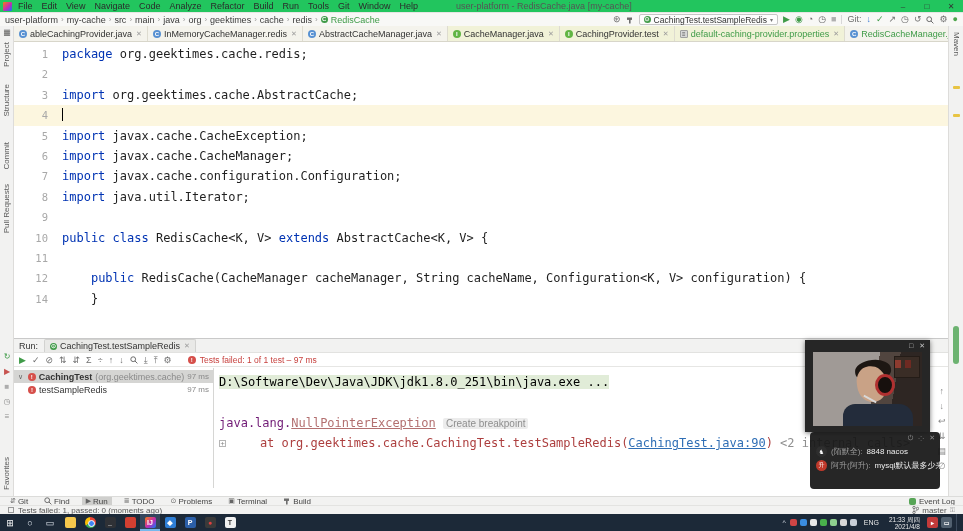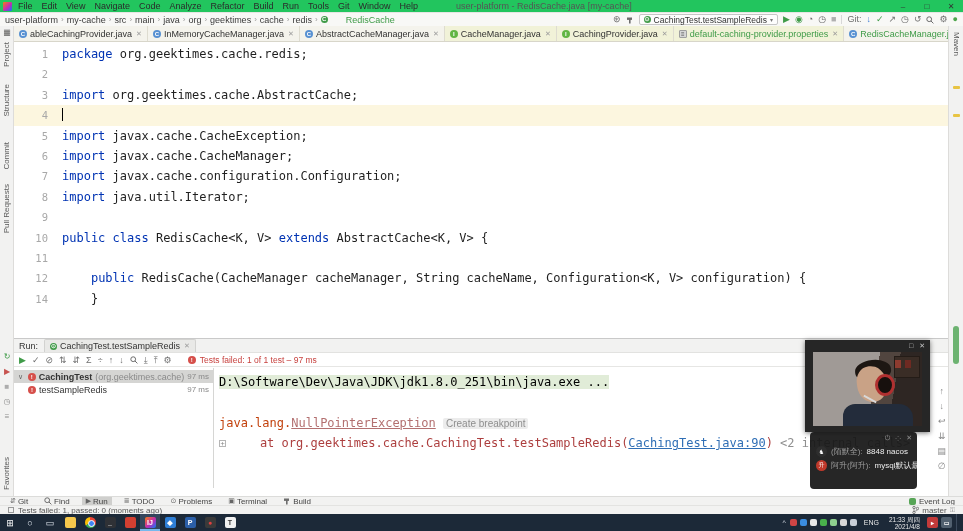--- a/index.html
+++ b/index.html
@@ -16,21 +16,21 @@
   .menu-item{cursor:default;white-space:nowrap}
   .title-text{margin-left:38px;color:#555;white-space:nowrap}
   .win-controls{margin-left:auto;display:flex;height:13px}
   .win-btn{width:24px;text-align:center;font-size:8px;line-height:13px;color:#333}
 
   
   .navbar{position:absolute;top:13px;left:0;right:0;height:13px;background:#f8f8f6;
           display:flex;align-items:center;font-size:9px;color:#3b3b3b;padding-left:5px}
   .crumbs{display:flex;align-items:center;white-space:nowrap}
   .crumb-sep{color:#9c9c9c;margin:0 3px;font-size:8px}
-  .crumb-last{color:#3f9b48;display:flex;align-items:center;gap:18px}
+  .crumb-last{color:#3f9b48;display:flex;align-items:center;gap:3px}
   .nav-right{margin-left:auto;display:flex;align-items:center;gap:5px;padding-right:5px}
   .nav-ic{font-size:9px;color:#6d6d6d;line-height:13px}
   .combo{display:flex;align-items:center;gap:3px;border:1px solid #c6c6c6;background:#fdfdfd;
          height:11px;padding:0 4px;font-size:8.5px;color:#333;border-radius:2px;white-space:nowrap}
   .combo .carat{font-size:6px;color:#777}
   .tsep{width:1px;height:9px;background:#d7d7d7}
 
   
   .tabbar{position:absolute;top:26px;left:14px;right:15px;height:16px;background:#f4f3ec;
           border-bottom:1px solid #d8d6ca;display:flex;font-size:9px;overflow:hidden}
@@ -90,21 +90,21 @@
   .trow.sel{background:#d5d5d3}
   .trow .arrow{color:#666;font-size:7px;width:7px}
   .tname{font-weight:bold}
   .tpkg{color:#8a8a8a}
   .ttime{margin-left:auto;color:#8a8a8a;font-size:8px}
   .console{position:absolute;left:197px;right:14px;top:0;bottom:0;overflow:hidden;
            font-family:"DejaVu Sans Mono","Liberation Mono",monospace;font-size:12px;
            padding:4px 0 0 8px;line-height:20.4px}
   .cline{white-space:pre;height:20.4px}
   .cmd-hl{background:#e1ecd8}
-  .exc-prefix{color:#c2410c}
+  .exc-prefix{color:#701a75}
   .exc-name{color:#b37070;text-decoration:underline}
   .hint{color:#8e8e8e;background:#ececec;border-radius:2px;padding:0 3px;
         font-family:"Liberation Sans",sans-serif;font-size:10px}
   .stack{color:#ad3f3f}
   .stack-link{color:#2f6eb5;text-decoration:underline}
   .stack-suffix{color:#8f8f8f}
   .fold-box{display:inline-block;width:7px;height:7px;border:1px solid #b5b5b5;color:#888;
             font-size:7px;line-height:6px;text-align:center;margin-right:5px;background:#fff;vertical-align:1px}
   .cside{position:absolute;right:2px;top:18px;display:flex;flex-direction:column;gap:5px;
          color:#8a8a8a;font-size:9px;align-items:center}
@@ -154,21 +154,21 @@
         border-radius:46% 54% 50% 50%;transform:rotate(-8deg)}
   .hair{position:absolute;left:42px;top:8px;width:36px;height:20px;background:#1d1713;
         border-radius:50% 50% 40% 40%;transform:rotate(-6deg)}
   .phones{position:absolute;left:62px;top:22px;width:20px;height:22px;border-radius:50%;
           background:#17100d;border:3px solid #b03030}
   .body-sh{position:absolute;left:30px;bottom:-4px;width:70px;height:26px;background:#232c3b;
            border-radius:12px 14px 0 0}
   .mic{position:absolute;left:50px;top:46px;width:14px;height:2px;background:#d8d8d8;transform:rotate(28deg)}
 
   
-  .chatbox{position:absolute;left:810px;top:432px;width:107px;height:57px;background:rgba(22,22,22,.93);
+  .chatbox{position:absolute;left:810px;top:432px;width:130px;height:57px;background:rgba(22,22,22,.93);
            border-radius:4px;color:#ddd;font-size:8px;z-index:31}
   .chat-head{display:flex;justify-content:flex-end;gap:5px;color:#8d8d8d;font-size:7px;padding:2px 5px 0}
   .chat-msg{display:flex;align-items:center;gap:4px;padding:3px 6px 0;white-space:nowrap;overflow:hidden}
   .avatar{width:11px;height:11px;border-radius:50%;flex:none;color:#fff;font-size:6px;
           display:flex;align-items:center;justify-content:center}
   .chat-user{color:#9a9a9a}
   .chat-text{color:#ededed}
 
   svg.mini{display:inline-block;vertical-align:middle}
 </style>
@@ -260,36 +260,36 @@
   </div>
 
   <div class="tabbar" id="tabbar">
       <div class="tab">
         <span class="fic class">C</span>
         <span class="tab-label">ableCachingProvider.java</span>
         <span class="tab-close">✕</span>
       </div>
       <div class="tab">
         <span class="fic class">C</span>
-        <span class="tab-label">InMemoryCacheManager.java</span>
+        <span class="tab-label">InMemoryCacheManager.redis</span>
         <span class="tab-close">✕</span>
       </div>
       <div class="tab">
         <span class="fic class">C</span>
         <span class="tab-label">AbstractCacheManager.java</span>
         <span class="tab-close">✕</span>
       </div>
       <div class="tab lib">
         <span class="fic interface">I</span>
         <span class="tab-label">CacheManager.java</span>
         <span class="tab-close">✕</span>
       </div>
       <div class="tab lib">
         <span class="fic interface">I</span>
-        <span class="tab-label">CachingProvider.java</span>
+        <span class="tab-label">CachingProvider.test</span>
         <span class="tab-close">✕</span>
       </div>
       <div class="tab lib green">
         <span class="fic prop">≡</span>
         <span class="tab-label">default-caching-provider.properties</span>
         <span class="tab-close">✕</span>
       </div>
       <div class="tab green">
         <span class="fic class">C</span>
         <span class="tab-label">RedisCacheManager.java</span>

